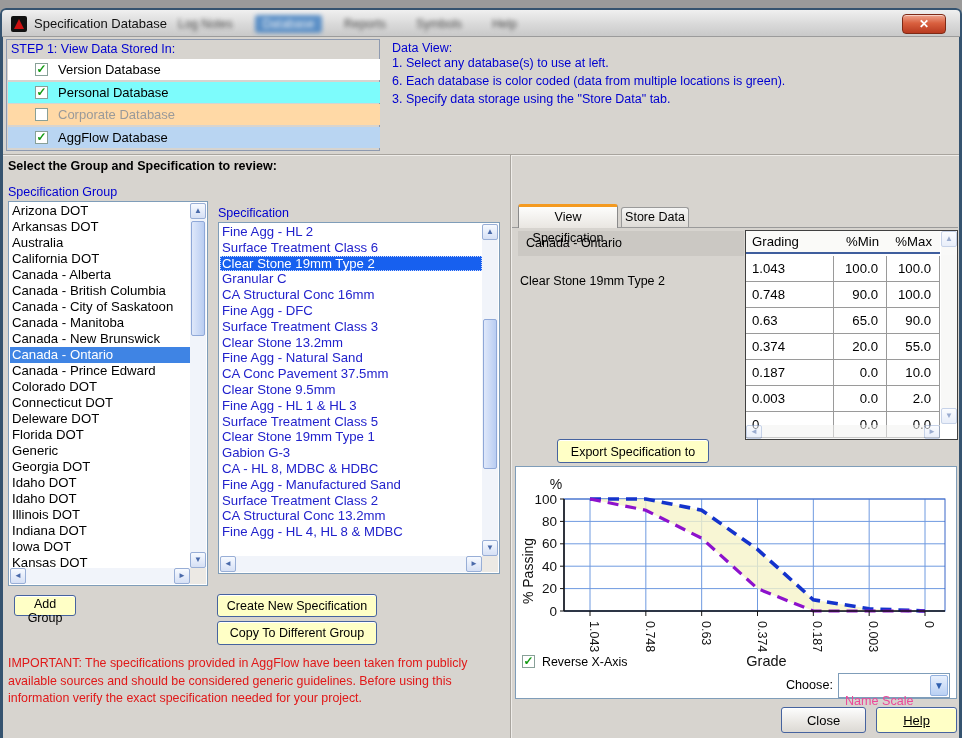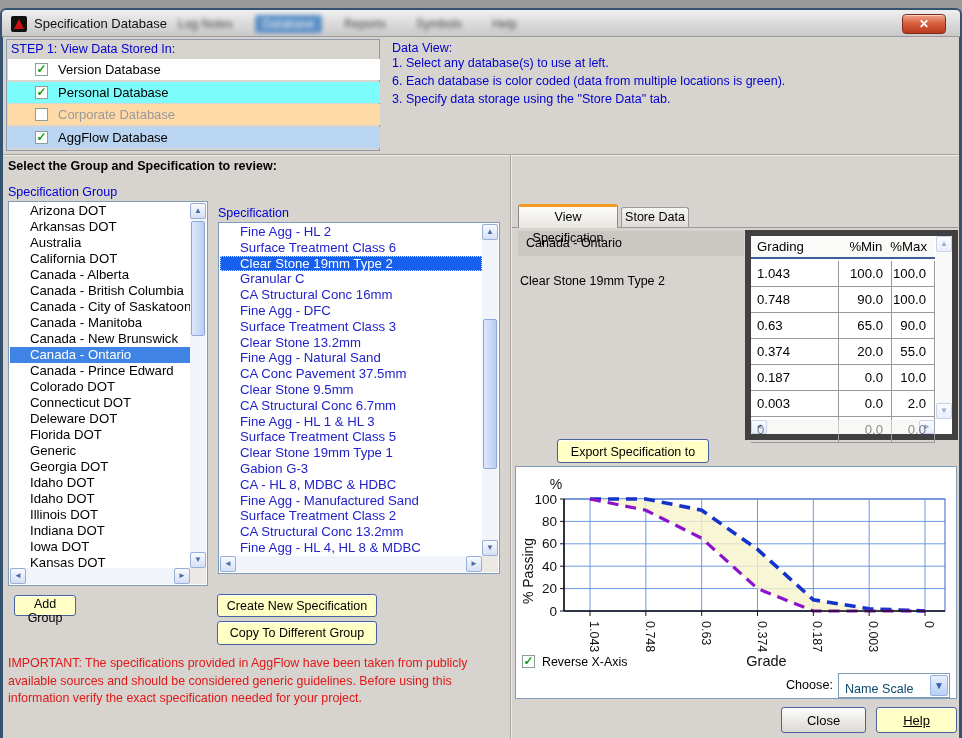--- a/index.html
+++ b/index.html
@@ -33,21 +33,21 @@
   .dataview{position:absolute;left:392px;top:33px;width:430px;font-size:12.5px;color:#0000cf;}
   .dataview .dvt{margin:0 0 1px 0;}
   .dataview p{margin:0 0 4px 0;}
   .hr-top{position:absolute;left:3px;right:3px;top:146px;height:0;border-top:1px solid #a8a49e;border-bottom:1px solid #efedea;}
   .vdivider{position:absolute;left:510px;top:147px;bottom:5px;width:0;border-left:1px solid #a8a49e;border-right:1px solid #efedea;}
   
   .heading{position:absolute;left:8px;top:151px;font-size:12.5px;font-weight:bold;color:#000;}
   .bluelabel{font-size:12.5px;color:#0000cf;position:absolute;}
   .listbox{position:absolute;background:#fff;border:1px solid #7f9db9;}
   .items{position:absolute;left:1px;top:1px;right:17px;bottom:17px;overflow:hidden;}
-  .li{height:16px;line-height:16px;font-size:13.2px;color:#000;padding-left:20px;white-space:nowrap;cursor:default;}
+  .li{height:16px;line-height:16px;font-size:13.2px;color:#000;padding-left:2px;white-space:nowrap;cursor:default;}
   .li.sel{background:#3f84e4;color:#fff;}
   .li.spec{color:#2222cc;}
   .li.spec.sel{background:#1760ef;color:#fff;outline:1px dotted #cdd9ff;outline-offset:-1px;}
   .vscroll{position:absolute;top:1px;right:1px;bottom:17px;width:16px;background:#f1f4fa;}
   .hscroll{position:absolute;left:1px;right:17px;bottom:1px;height:16px;background:#f1f4fa;}
   .corner{position:absolute;right:1px;bottom:1px;width:16px;height:16px;background:#ece9e4;}
   .sbtn{position:absolute;width:16px;height:16px;background:linear-gradient(#f7faff,#d6e0f5);
     border:1px solid #98aed6;border-radius:2px;color:#4a6aaa;font-size:8px;line-height:14px;text-align:center;cursor:pointer;}
   .thumb{position:absolute;background:linear-gradient(90deg,#dfe8fa,#b9cdf2);border:1px solid #8fa8d8;border-radius:2px;cursor:pointer;}
   
@@ -61,42 +61,42 @@
     background:linear-gradient(#fdfdfc,#e9e6e1);border:1px solid #8a8a8a;border-bottom:none;
     border-top:3px solid #f49a20;border-radius:3px 3px 0 0;z-index:3;}
   .tab.inactive{left:621px;top:199px;width:68px;height:21px;line-height:19px;
     background:linear-gradient(#f6f6f5,#ddda d5);background:linear-gradient(#f6f6f5,#dddad5);
     border:1px solid #9a9a9a;border-bottom:none;border-radius:3px 3px 0 0;z-index:1;}
   .tabline{position:absolute;left:512px;right:4px;top:219px;border-top:1px solid #9a9a9a;z-index:2;}
   .groupheader{position:absolute;left:518px;top:223px;width:226px;height:25px;background:#cbc8c3;
     font-size:12.5px;color:#000;line-height:25px;padding-left:8px;}
   .specname{position:absolute;left:520px;top:266px;font-size:12.5px;color:#000;}
   
-  .gtable{position:absolute;left:745px;top:222px;width:213px;height:210px;background:#fff;border:6px solid #404040;}
+  .gtable{position:absolute;left:745px;top:222px;width:213px;height:210px;background:#fff;border:1px solid #404040;}
   .gt-head{position:absolute;left:0;top:0;right:17px;height:23px;background:#fafaf8;border-bottom:2px solid #3f5e9e;display:flex;}
   .gt-head .hc{font-size:13.2px;color:#000;line-height:21px;}
   .gt-body{position:absolute;left:0;top:25px;right:17px;bottom:15px;}
   .gt-row{display:flex;height:26px;}
   .gt-row .c{border-right:1px solid #9a9a9a;border-bottom:1px solid #9a9a9a;font-size:13.2px;line-height:25px;color:#000;}
   .c0{width:88px;padding-left:6px;}
   .c1{width:53px;text-align:right;padding-right:8px;}
   .c2{width:55px;text-align:right;padding-right:8px;flex:1;}
   .gt-vscroll{position:absolute;top:0;right:0;bottom:15px;width:16px;background:#f4f4f2;}
   .gt-hscroll{position:absolute;left:0;right:17px;bottom:0;height:14px;background:#f4f4f2;}
   .pale{opacity:.55;}
   .exportbtn{left:557px;top:431px;width:152px;height:24px;line-height:22px;}
   .exportbtn span::first-letter{text-decoration:underline;}
   
   .chartpanel{position:absolute;left:515px;top:458px;width:442px;height:233px;background:#fff;border:1px solid #7f9db9;}
   .chk{position:absolute;width:13px;height:13px;background:#fff;border:1px solid #88a098;
     font-size:12px;line-height:11px;text-align:center;color:#129a12;font-weight:bold;cursor:pointer;}
   .chklabel{position:absolute;font-size:12.4px;color:#000;}
   .chooselabel{position:absolute;font-size:12.6px;color:#000;}
   .dropdown{position:absolute;left:322px;top:206px;width:112px;height:25px;background:#fff;border:1px solid #7f9db9;cursor:pointer;}
-  .dropdown .val{position:absolute;left:6px;top:8px;font-size:12.6px;color:#0c4a6e;}
+  .dropdown .val{position:absolute;left:6px;top:20px;font-size:12.6px;color:#ec4899;}
   .dropdown .darr{position:absolute;right:1px;top:1px;bottom:1px;width:18px;
     background:linear-gradient(#e8f0fd,#b9d0f3);border:1px solid #93b2e0;border-radius:2px;
     color:#2f5fae;font-size:10px;text-align:center;line-height:20px;}
   .closehelp{font-size:13px;line-height:24px;}
 </style>
 </head>
 <body>
 
 <div class="window">
 
@@ -192,21 +192,20 @@
         <div class="li spec" style="height: 15.8px; line-height: 15.8px;">Surface Treatment Class 6</div>
         <div class="li spec sel" style="height: 15.8px; line-height: 15.8px;">Clear Stone 19mm Type 2</div>
         <div class="li spec" style="height: 15.8px; line-height: 15.8px;">Granular C</div>
         <div class="li spec" style="height: 15.8px; line-height: 15.8px;">CA Structural Conc 16mm</div>
         <div class="li spec" style="height: 15.8px; line-height: 15.8px;">Fine Agg - DFC</div>
         <div class="li spec" style="height: 15.8px; line-height: 15.8px;">Surface Treatment Class 3</div>
         <div class="li spec" style="height: 15.8px; line-height: 15.8px;">Clear Stone 13.2mm</div>
         <div class="li spec" style="height: 15.8px; line-height: 15.8px;">Fine Agg - Natural Sand</div>
         <div class="li spec" style="height: 15.8px; line-height: 15.8px;">CA Conc Pavement 37.5mm</div>
         <div class="li spec" style="height: 15.8px; line-height: 15.8px;">Clear Stone 9.5mm</div>
-        <div class="li spec" style="height: 15.8px; line-height: 15.8px;">CA Structural Conc 6.7mm</div>
         <div class="li spec" style="height: 15.8px; line-height: 15.8px;">Fine Agg - HL 1 &amp; HL 3</div>
         <div class="li spec" style="height: 15.8px; line-height: 15.8px;">Surface Treatment Class 5</div>
         <div class="li spec" style="height: 15.8px; line-height: 15.8px;">Clear Stone 19mm Type 1</div>
         <div class="li spec" style="height: 15.8px; line-height: 15.8px;">Gabion G-3</div>
         <div class="li spec" style="height: 15.8px; line-height: 15.8px;">CA - HL 8, MDBC &amp; HDBC</div>
         <div class="li spec" style="height: 15.8px; line-height: 15.8px;">Fine Agg - Manufactured Sand</div>
         <div class="li spec" style="height: 15.8px; line-height: 15.8px;">Surface Treatment Class 2</div>
         <div class="li spec" style="height: 15.8px; line-height: 15.8px;">CA Structural Conc 13.2mm</div>
         <div class="li spec" style="height: 15.8px; line-height: 15.8px;">Fine Agg - HL 4, HL 8 &amp; MDBC</div>
       </div>

